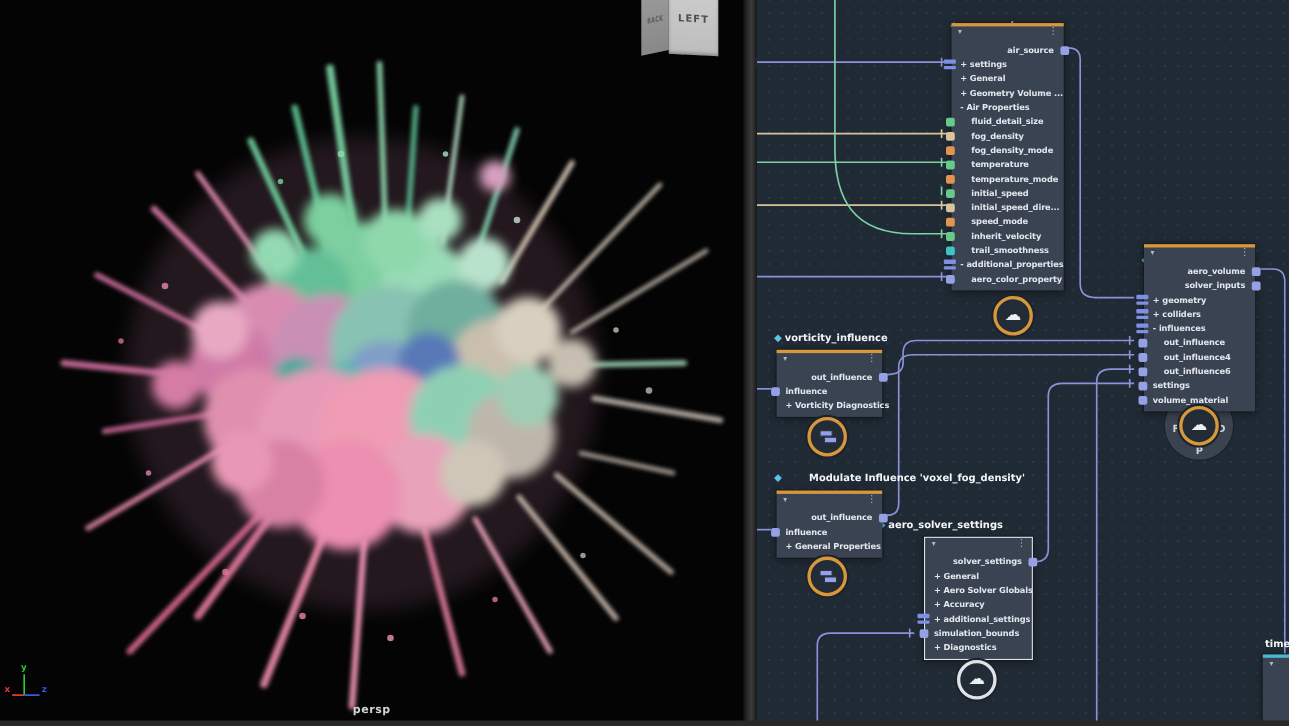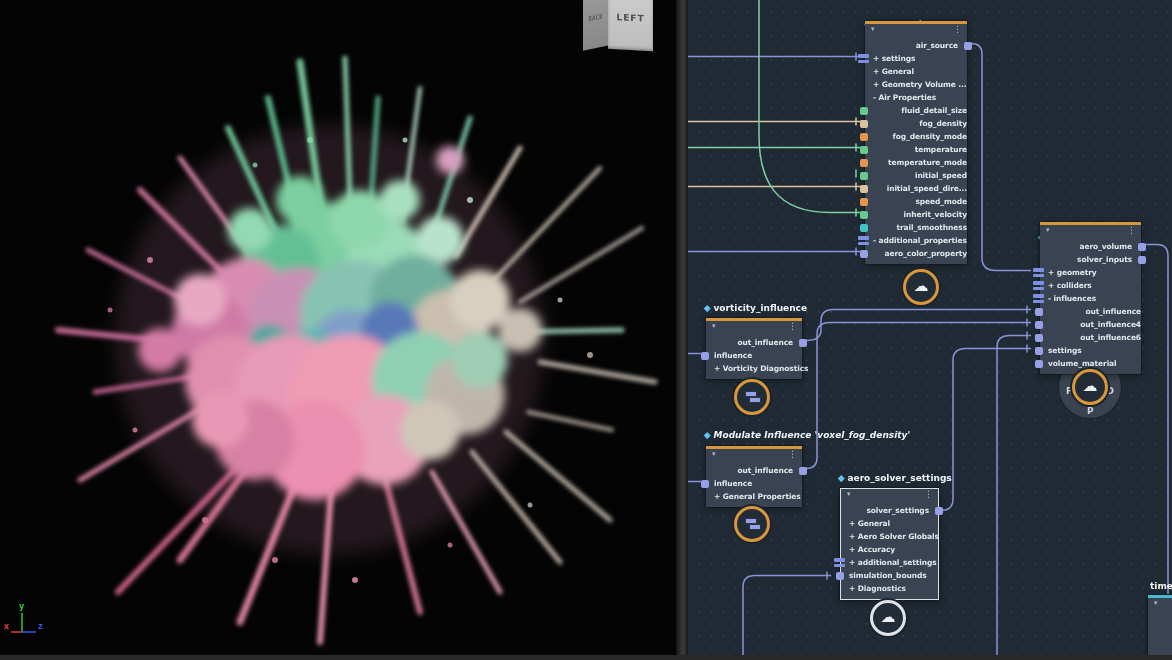--- a/index.html
+++ b/index.html
@@ -36,36 +36,36 @@
   .node{position:absolute;background:#3a4351;border-top:3px solid #d9973b;z-index:2;padding-bottom:4px;
        box-shadow:0 0 0 1px rgba(10,14,18,.35),0 2px 7px rgba(0,0,0,.4);}
   .node.selected{border:1.5px solid #dde2e8;border-top:1.5px solid #dde2e8;}
   .node.time{border-top:3px solid #49b9cf;}
   .hdr{position:relative;height:15px;}
   .hdr .chev{position:absolute;left:6px;top:2px;font-size:7px;color:#b3bac6;line-height:1;}
   .hdr .kebab{position:absolute;right:5px;top:1px;font-size:9px;color:#b3bac6;line-height:1;}
   .rows{position:relative;}
   .row{position:relative;height:13px;line-height:13px;font-size:7.5px;font-weight:600;color:#e3e7ef;
        padding-left:8px;white-space:nowrap;letter-spacing:-.1px;}
-  .row.i1{padding-left:18px;text-align:right;}
+  .row.i1{padding-left:18px;}
   .row.out{text-align:right;padding-right:9px;padding-left:0;}
   .port{position:absolute;top:2.5px;width:8px;height:8px;border-radius:2px;background:#96a0e4;}
   .port.in{left:-5px;} .port.out{right:-5px;}
   .p-green{background:#68c98c;} .p-tan{background:#d9c29c;} .p-orange{background:#e2954f;}
   .p-cyan{background:#3fc3c6;} .p-lav{background:#96a0e4;}
   .port.multi{background:transparent;border-radius:0;width:11px;height:9px;top:2px;}
   .port.multi.in{left:-7px;}
   .port.multi::before,.port.multi::after{content:"";position:absolute;left:0;width:11px;height:3.5px;
        background:#7e90e4;border-radius:1px;}
   .port.multi::before{top:0;} .port.multi::after{bottom:0;}
 
   .node-title{position:absolute;z-index:2;font-size:9px;font-weight:bold;color:#f2f5f9;white-space:nowrap;}
   .node-title .dot{display:inline-block;width:4.5px;height:4.5px;background:#5fc3ee;transform:rotate(45deg);
        margin-right:4px;vertical-align:1px;}
-  .node-title.italic .t{font-style:italic;}
+  .node-title.italic .t{margin-left:22px;}
 
   .badge{position:absolute;width:30px;height:30px;border-radius:50%;background:#222c37;z-index:3;
        display:flex;align-items:center;justify-content:center;}
   .badge.orange{border:3px solid #d9973b;box-shadow:0 0 0 2px #1b242d;}
   .badge.white{border:3px solid #e0e4e9;box-shadow:0 0 0 2px #1b242d;}
   .cloud{font-size:15px;color:#edf0f3;line-height:1;margin-top:-2px;}
   .inf-icon{position:relative;width:17px;height:13px;}
   .inf-icon b,.inf-icon i{position:absolute;width:10px;height:4.5px;background:#94a0ea;border:1px solid #2c3440;border-radius:1px;}
   .inf-icon b{left:1px;top:0;} .inf-icon i{left:5px;top:6px;}
 
@@ -198,20 +198,21 @@
     
     <svg class="axis" width="52" height="46">
       <line x1="20" y1="34" x2="20" y2="15" stroke="#2ecb2e" stroke-width="1.5"></line>
       <line x1="20" y1="34" x2="9" y2="34" stroke="#e03838" stroke-width="1.5"></line>
       <line x1="20" y1="34" x2="34" y2="34" stroke="#3858e8" stroke-width="1.5"></line>
       <text x="17" y="11" fill="#2ecb2e" font-size="8" font-weight="bold">y</text>
       <text x="2" y="31" fill="#e03838" font-size="8" font-weight="bold">x</text>
       <text x="36" y="31" fill="#3858e8" font-size="8" font-weight="bold">z</text>
     </svg>
 
+    <div class="persp-label">persp</div>
   </div>
 
   <div class="divider"></div>
 
   <div class="graph"></div>
 
   <svg class="wires">
     <g fill="none" stroke-width="1.5">
       <path d="M688,56.5 H861" stroke="#8a93d8"></path>
       <path d="M688,121.5 H861" stroke="#d9c49c"></path>
@@ -257,21 +258,21 @@
   </div>
   <div class="node-title" style="left:1039px;top:207px;margin-top:25px;">
     <span class="dot"></span><span class="t">simulate_aero</span>
   </div>
   <div class="node-title" style="left:705px;top:303px;">
     <span class="dot"></span><span class="t">vorticity_influence</span>
   </div>
   <div class="node-title italic" style="left:705px;top:430px;">
     <span class="dot"></span><span class="t">Modulate Influence 'voxel_fog_density'</span>
   </div>
-  <div class="node-title" style="left:839px;top:473px;">
+  <div class="node-title" style="left:799px;top:473px;">
     <span class="dot"></span><span class="t">aero_solver_settings</span>
   </div>
   <div class="node-title" style="left:1150px;top:581px;">
     <span class="t">time1</span>
   </div>
 
   <div class="node" style="left:865px;top:21px;width:102px;">
     <div class="hdr">
       <span class="chev">▾</span>
       <span class="kebab">⋮</span>

